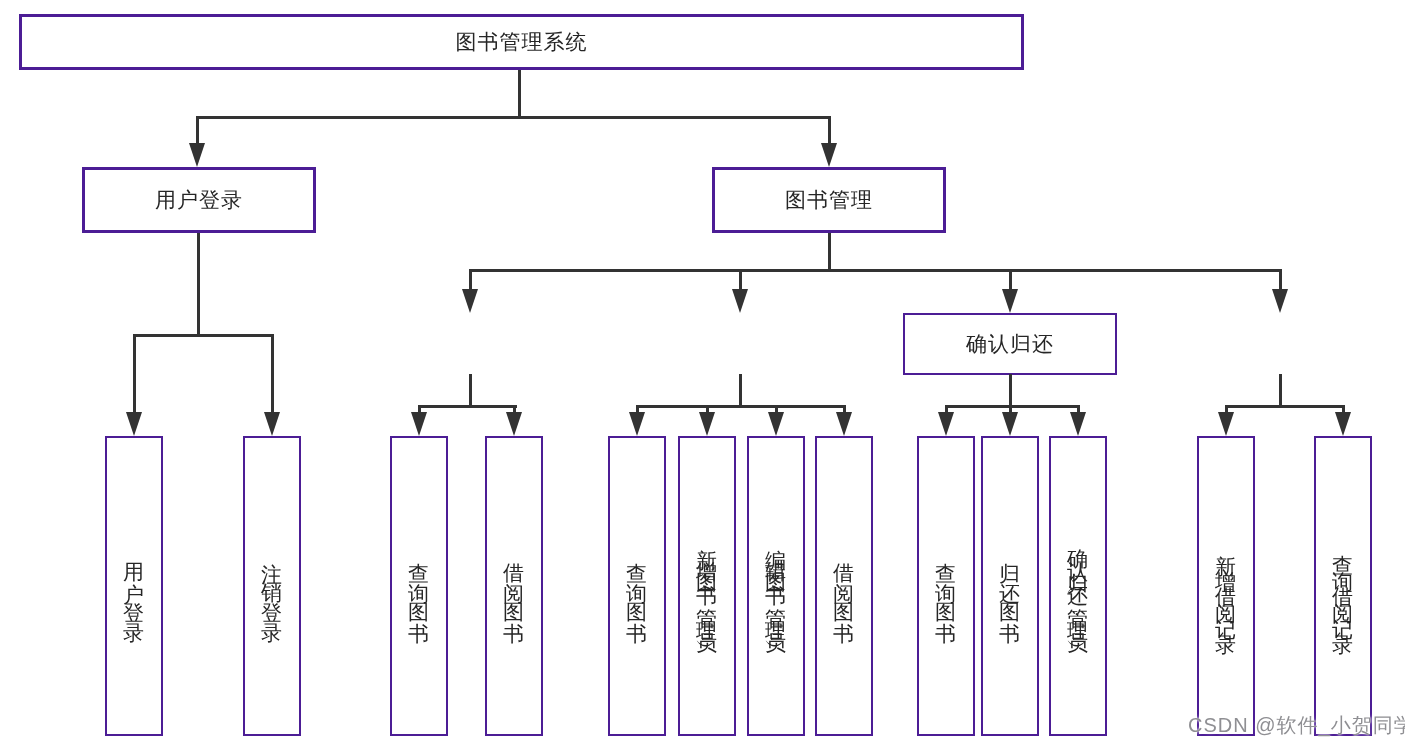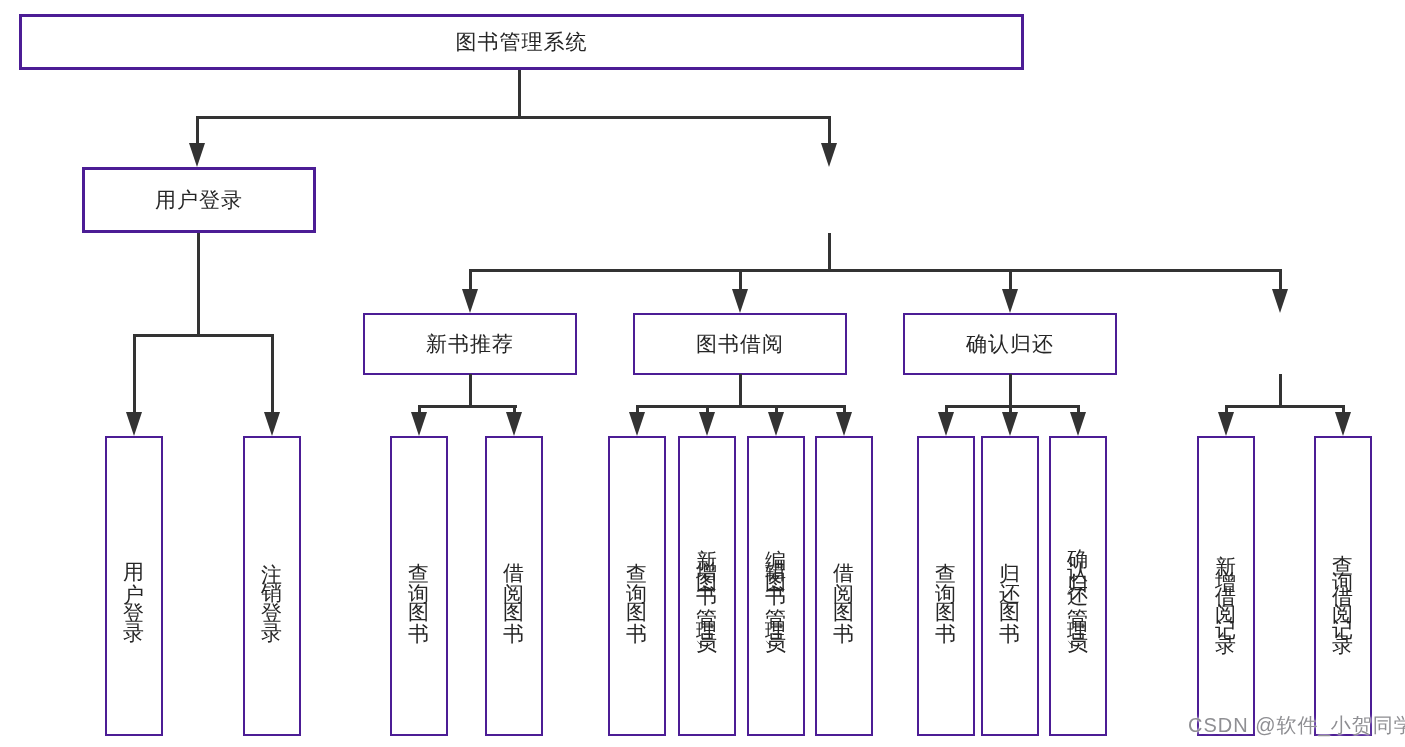--- a/index.html
+++ b/index.html
@@ -58,45 +58,42 @@
   <div class="vline" style="left:518px;top:70px;height:48px;"></div>
   <div class="hline" style="left:196px;top:116px;width:635px;"></div>
   <div class="vline" style="left:196px;top:116px;height:28px;"></div>
   <div class="arrow" style="left:189px;top:143px;"></div>
   <div class="vline" style="left:828px;top:116px;height:28px;"></div>
   <div class="arrow" style="left:821px;top:143px;"></div>
 
   <div class="box b3" style="left:82px;top:167px;width:234px;height:66px;">
     <span class="hlabel">用户登录</span>
   </div>
+  <div class="box b3" style="left:712px;top:167px;width:234px;height:66px;">
+    <span class="hlabel">图书管理</span>
+  </div>
 
   <div class="vline" style="left:197px;top:233px;height:103px;"></div>
   <div class="hline" style="left:133px;top:334px;width:141px;"></div>
   <div class="vline" style="left:133px;top:334px;height:80px;"></div>
   <div class="arrow" style="left:126px;top:412px;"></div>
   <div class="vline" style="left:271px;top:334px;height:80px;"></div>
   <div class="arrow" style="left:264px;top:412px;"></div>
 
   <div class="vline" style="left:828px;top:233px;height:38px;"></div>
   <div class="hline" style="left:469px;top:269px;width:813px;"></div>
   <div class="vline" style="left:469px;top:269px;height:22px;"></div>
   <div class="arrow" style="left:462px;top:289px;"></div>
   <div class="vline" style="left:739px;top:269px;height:22px;"></div>
   <div class="arrow" style="left:732px;top:289px;"></div>
   <div class="vline" style="left:1009px;top:269px;height:22px;"></div>
   <div class="arrow" style="left:1002px;top:289px;"></div>
   <div class="vline" style="left:1279px;top:269px;height:22px;"></div>
   <div class="arrow" style="left:1272px;top:289px;"></div>
 
-  <div class="box" style="left:363px;top:313px;width:214px;height:62px;">
-    <span class="hlabel">新书推荐</span>
-  </div>
-  <div class="box" style="left:633px;top:313px;width:214px;height:62px;">
-    <span class="hlabel">图书借阅</span>
-  </div>
   <div class="box" style="left:903px;top:313px;width:214px;height:62px;">
     <span class="hlabel">确认归还</span>
   </div>
 
   <div class="vline" style="left:469px;top:374px;height:33px;"></div>
   <div class="hline" style="left:418px;top:405px;width:99px;"></div>
   <div class="vline" style="left:418px;top:405px;height:9px;"></div>
   <div class="arrow" style="left:411px;top:412px;"></div>
   <div class="vline" style="left:513px;top:405px;height:9px;"></div>
   <div class="arrow" style="left:506px;top:412px;"></div>

